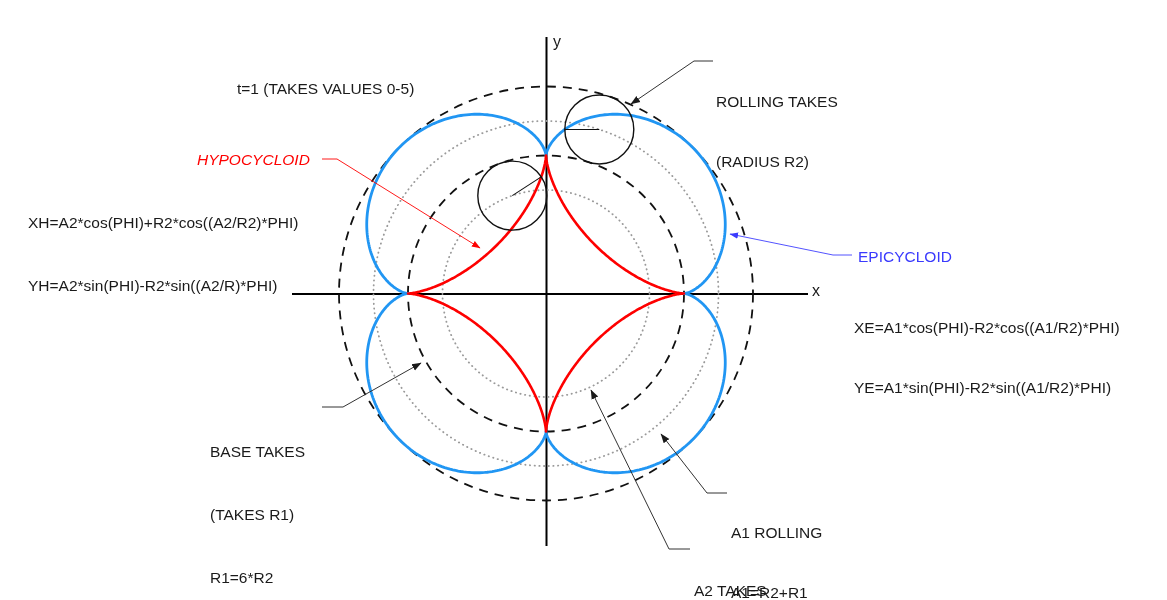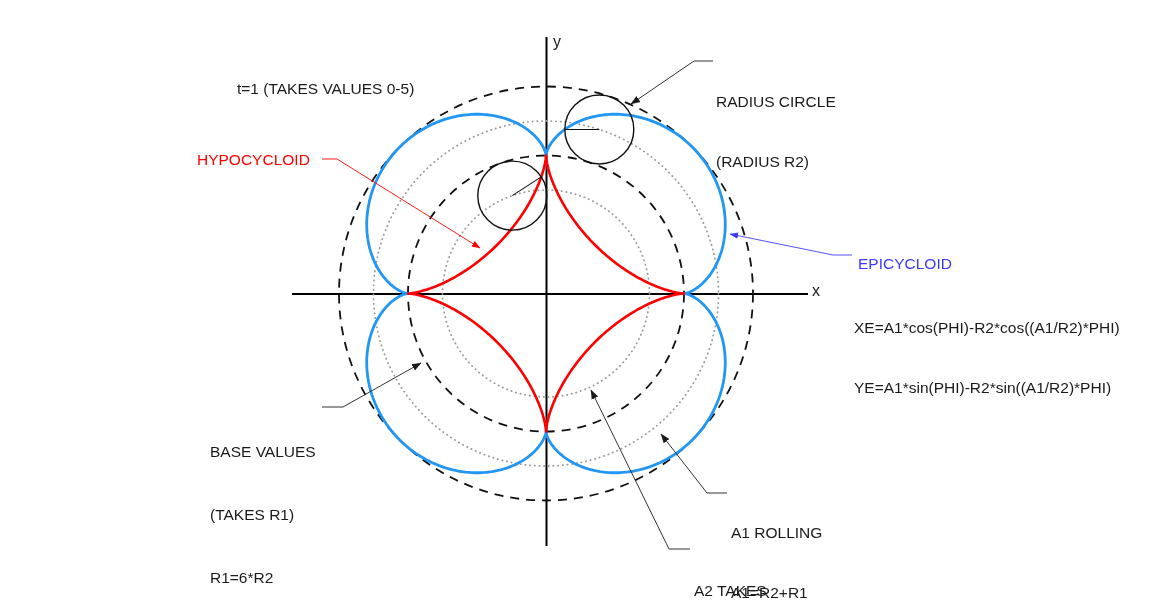--- a/index.html
+++ b/index.html
@@ -3,22 +3,22 @@
 <meta charset="utf-8">
 <style>
   html,body{margin:0;padding:0;background:#ffffff;}
   #stage{
     position:relative;width:1167px;height:600px;background:#ffffff;overflow:hidden;
     font-family:"Liberation Sans", sans-serif;color:#1a1a1a;
   }
   #stage svg{position:absolute;left:0;top:0;}
   .lbl{position:absolute;font-size:15.5px;line-height:21px;white-space:pre;color:#1a1a1a;}
   .lbl div{white-space:pre;}
-  .red{color:#fe0000;}
-  .blue{color:#3a3afd;margin-top:7px;}
+  .red{color:#fe0000;font-style:italic;}
+  .blue{color:#3a3afd;}
   .axis-letter{position:absolute;font-size:16px;color:#1a1a1a;}
 </style>
 </head>
 <body>
 
 <div id="stage">
 
   <svg width="1167" height="600" viewBox="0 0 1167 600">
     <defs>
       <marker id="arr-k" viewBox="0 0 10 10" refX="9" refY="5" markerWidth="10" markerHeight="10" orient="auto-start-reverse">
@@ -62,35 +62,39 @@
 
   <div class="lbl" style="left:237px;top:36px;">
     <div>t=1 (TAKES VALUES 0-5)</div>
   </div>
 
   <div class="axis-letter" style="left:553px;top:33px;">y</div>
   <div class="axis-letter" style="left:812px;top:282px;">x</div>
 
   <div class="lbl red" style="left:197px;top:149px;">HYPOCYCLOID</div>
 
+  <div class="lbl" style="left:28px;top:170px;">
+    <div>XH=A2*cos(PHI)+R2*cos((A2/R2)*PHI)</div>
+    <div>YH=A2*sin(PHI)-R2*sin((A2/R)*PHI)</div>
+  </div>
 
   <div class="lbl" style="left:716px;top:52px;line-height:20px;">
-    <div>RADIUS CIRCLE</div>
+    <div>ROLLING TAKES</div>
     <div>(RADIUS R2)</div>
   </div>
 
   <div class="lbl blue" style="left:858px;top:246px;">EPICYCLOID</div>
 
   <div class="lbl" style="left:854px;top:278px;line-height:20px;">
     <div>XE=A1*cos(PHI)-R2*cos((A1/R2)*PHI)</div>
     <div>YE=A1*sin(PHI)-R2*sin((A1/R2)*PHI)</div>
   </div>
 
   <div class="lbl" style="left:210px;top:399px;">
-    <div>BASE VALUES</div>
+    <div>BASE TAKES</div>
     <div>(TAKES R1)</div>
     <div>R1=6*R2</div>
   </div>
 
   <div class="lbl" style="left:731px;top:483px;line-height:20px;">
     <div>A1 ROLLING</div>
     <div>A1=R2+R1</div>
   </div>
 
   <div class="lbl" style="left:694px;top:541px;line-height:20px;">

